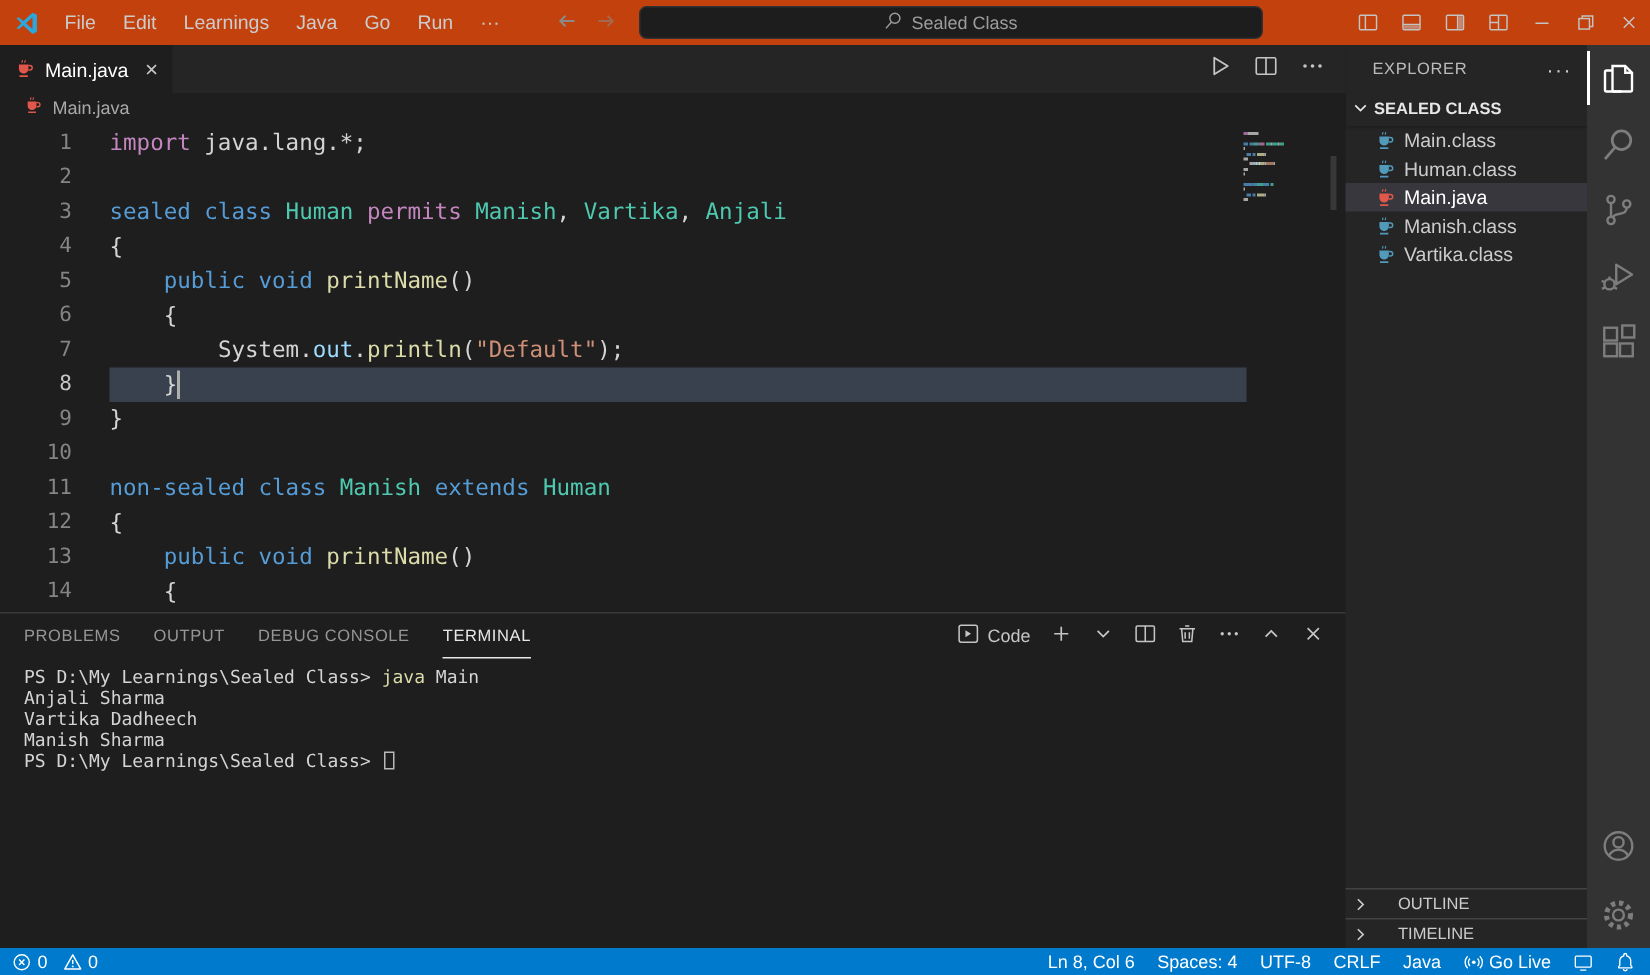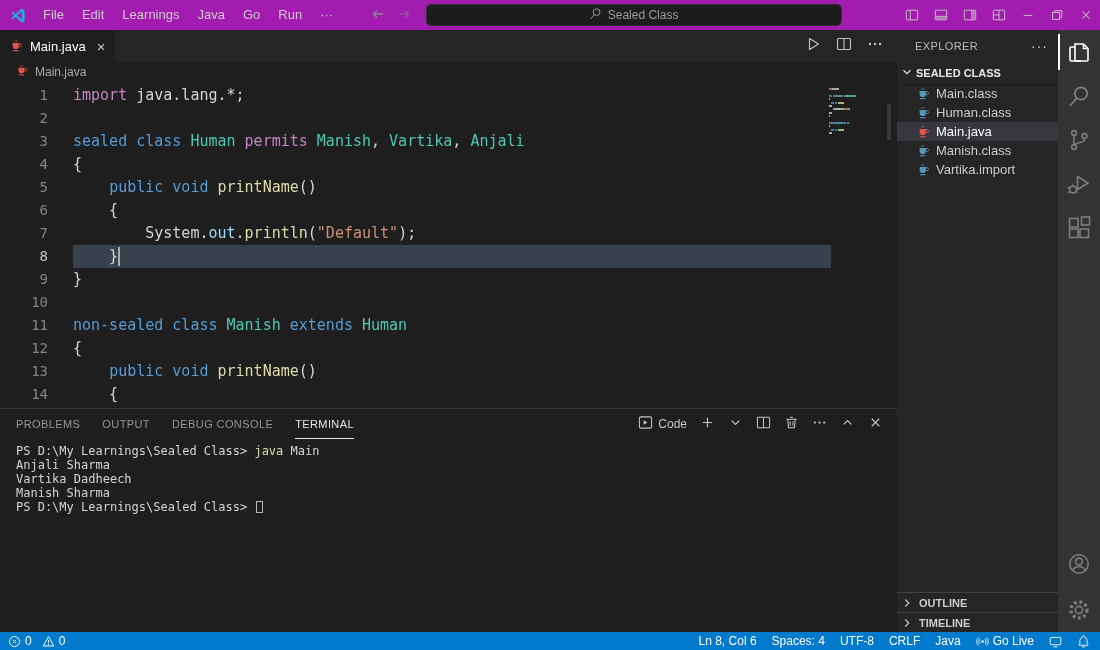--- a/index.html
+++ b/index.html
@@ -1,21 +1,21 @@
 <!DOCTYPE html>
 <html><head>
 <meta charset="utf-8">
 <style>
   * { box-sizing: border-box; margin: 0; padding: 0; }
   html,body { width:1100px; height:650px; overflow:hidden; }
   body { font-family:"Liberation Sans","DejaVu Sans",sans-serif; background:#1e1e1e; color:#cccccc; }
   .app { width:1100px; height:650px; display:flex; flex-direction:column; }
 
   
-  .titlebar { flex:0 0 30px; background:#a21caf; display:flex; align-items:center; font-size:13px; color:#cccccc; }
+  .titlebar { flex:0 0 30px; background:#c2410c; display:flex; align-items:center; font-size:13px; color:#cccccc; }
   .logo { width:34px; display:flex; justify-content:center; align-items:center; }
   .menus { display:flex; height:100%; align-items:center; }
   .menu-item { padding:0 9px; line-height:30px; cursor:default; }
   .tb-center { flex:1; display:flex; align-items:center; justify-content:center; transform:translateX(-14px); }
   .nav { display:flex; gap:10px; margin-right:14px; color:#8a8a8a; }
   .nav .icon { width:16px; height:16px; }
   .nav .dim { opacity:.55; }
   .search-box { width:416px; height:22px; background:#1d1d1e; border:1px solid #313133; border-radius:5px;
     display:flex; align-items:center; justify-content:center; gap:6px; color:#9d9d9d; font-size:12px; }
   .search-box .icon { width:13px; height:13px; }
@@ -73,22 +73,22 @@
   .sidebar-header { flex:0 0 32px; display:flex; align-items:center; padding:0 10px 0 18px; font-size:11px; color:#bbbbbb; letter-spacing:.4px; }
   .sidebar-more { margin-left:auto; color:#cccccc; font-size:14px; letter-spacing:1px; }
   .section-header { flex:0 0 22px; display:flex; align-items:center; gap:2px; padding-left:3px; font-size:11px;
     font-weight:bold; color:#e7e7e7; box-shadow:0 1px 2px rgba(0,0,0,.25); }
   .section-header .icon { width:14px; height:14px; }
   .file-list { }
   .file-row { height:19px; display:flex; align-items:center; gap:5px; padding-left:20px; color:#cccccc; cursor:pointer; }
   .file-row.selected { background:#37373d; color:#ffffff; }
   .file-row .icon { width:14px; height:14px; }
   .sidebar-bottom { margin-top:auto; }
-  .bottom-section { height:20px; display:flex; align-items:center; gap:5px; padding-left:3px; font-size:11px;
-    font-weight:bold; color:#cccccc; border-top:1px solid rgba(204,204,204,.18); }
+  .bottom-section { height:20px; display:flex; align-items:center; gap:18px; padding-left:3px; font-size:11px;
+    font-weight:normal; color:#cccccc; border-top:1px solid rgba(204,204,204,.18); }
   .bottom-section .icon { width:14px; height:14px; }
 
   
   .activitybar { width:42px; background:#333333; display:flex; flex-direction:column; align-items:center; }
   .ab-item { width:42px; height:44px; display:flex; align-items:center; justify-content:center; color:#7d7d7d; position:relative; cursor:pointer; }
   .ab-item .icon { width:24px; height:24px; }
   .ab-item.active { color:#ffffff; }
   .ab-item.active::before { content:''; position:absolute; left:0; top:4px; bottom:4px; width:2px; background:#ffffff; }
   .ab-bottom { margin-top:auto; margin-bottom:2px; }
 
@@ -423,21 +423,21 @@
           </div>
           <div class="file-row">
             <span class="icon" style="width: 14px; height: 14px;">
               <svg viewBox="0 0 16 16">
                 <path d="M3 4.5h7.2v3.4c0 2-1.5 3.6-3.6 3.6S3 9.9 3 7.9z" fill="#519aba"></path>
                 <path d="M10.2 5.4h1.1c1 0 1.8.8 1.8 1.7s-.8 1.7-1.8 1.7h-1.1" fill="none" stroke="#519aba" stroke-width="1.1"></path>
                 <path d="M3.4 13.4h6.4" stroke="#519aba" stroke-width="1.2"></path>
                 <path d="M5.5 1.2c.6.7-.6 1.3 0 2M7.6 1.2c.6.7-.6 1.3 0 2" stroke="#519aba" stroke-width=".9" fill="none"></path>
               </svg>
             </span>
-            <span class="file-name">Vartika.import</span>
+            <span class="file-name">Vartika.class</span>
           </div>
         </div>
       <div class="sidebar-bottom">
           <div class="bottom-section">
             <span class="icon" style="width: 14px; height: 14px;">
               <svg viewBox="0 0 16 16" fill="none" stroke="currentColor" stroke-width="1.3">
                 <path d="M6 4l4 4-4 4"></path>
               </svg>
             </span>
             <span>OUTLINE</span>

